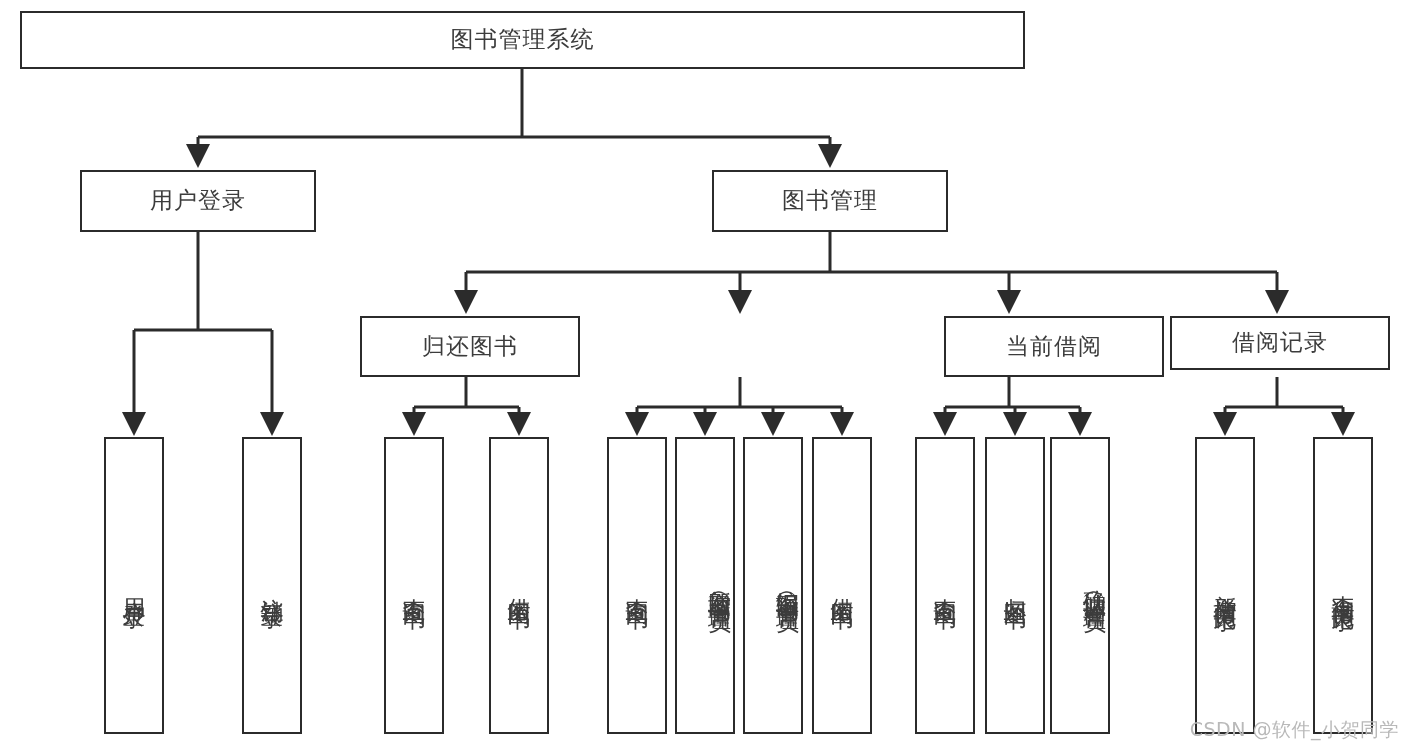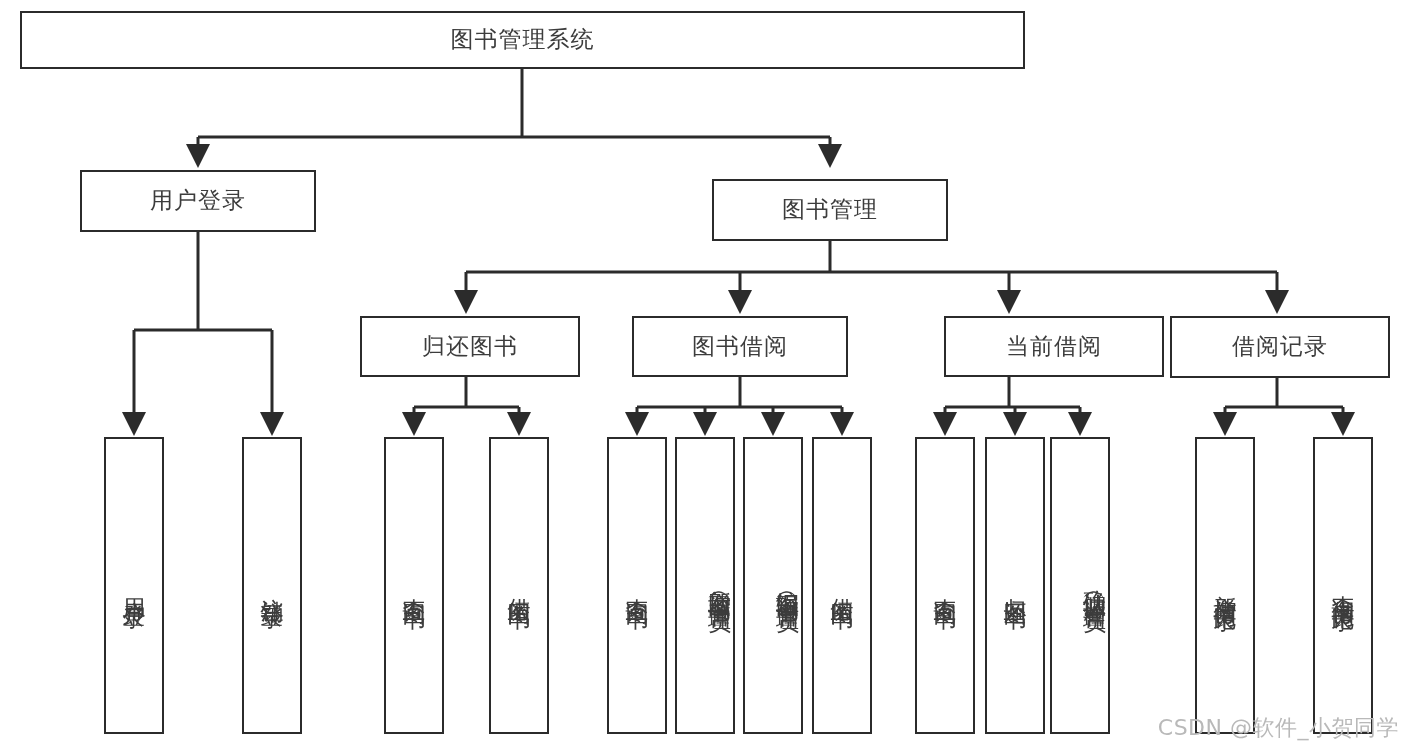--- a/index.html
+++ b/index.html
@@ -53,21 +53,21 @@
     align-items: flex-start;
   }
   .node-label {
     display: block;
     white-space: pre;
   }
   .watermark {
     position: absolute;
     right: 6px;
     bottom: 4px;
-    font-size: 22px;
+    font-size: 19px;
     color: #b9b9b9;
     letter-spacing: 0.5px;
     white-space: nowrap;
     user-select: none;
   }
 </style>
 </head>
 <body>
 
 <div id="canvas">
@@ -122,34 +122,31 @@
     </g>
   </svg>
 
   <div class="node h" style="left:20px; top:11px; width:1005px; height:58px;">
     <span class="node-label">图书管理系统</span>
   </div>
 
   <div class="node h" style="left:80px; top:170px; width:236px; height:62px;">
     <span class="node-label">用户登录</span>
   </div>
-  <div class="node h" style="left:712px; top:170px; width:236px; height:62px;margin-top:9px;">
+  <div class="node h" style="left:712px; top:170px; width:236px; height:62px;">
     <span class="node-label">图书管理</span>
   </div>
 
   <div class="node h" style="left:360px; top:316px; width:220px; height:61px;">
     <span class="node-label">归还图书</span>
   </div>
-  <div class="node h" style="left:632px; top:316px; width:216px; height:61px;">
-    <span class="node-label">图书借阅</span>
-  </div>
   <div class="node h" style="left:944px; top:316px; width:220px; height:61px;">
     <span class="node-label">当前借阅</span>
   </div>
-  <div class="node h" style="left:1170px; top:316px; width:220px; height:62px;">
+  <div class="node h" style="left:1170px; top:316px; width:220px; height:54px;">
     <span class="node-label">借阅记录</span>
   </div>
 
   <div class="node v" style="left:104px; top:437px; width:60px; height:297px;">
     <span class="node-label">用户登录</span>
   </div>
   <div class="node v" style="left:242px; top:437px; width:60px; height:297px;">
     <span class="node-label">注销登录</span>
   </div>
 

